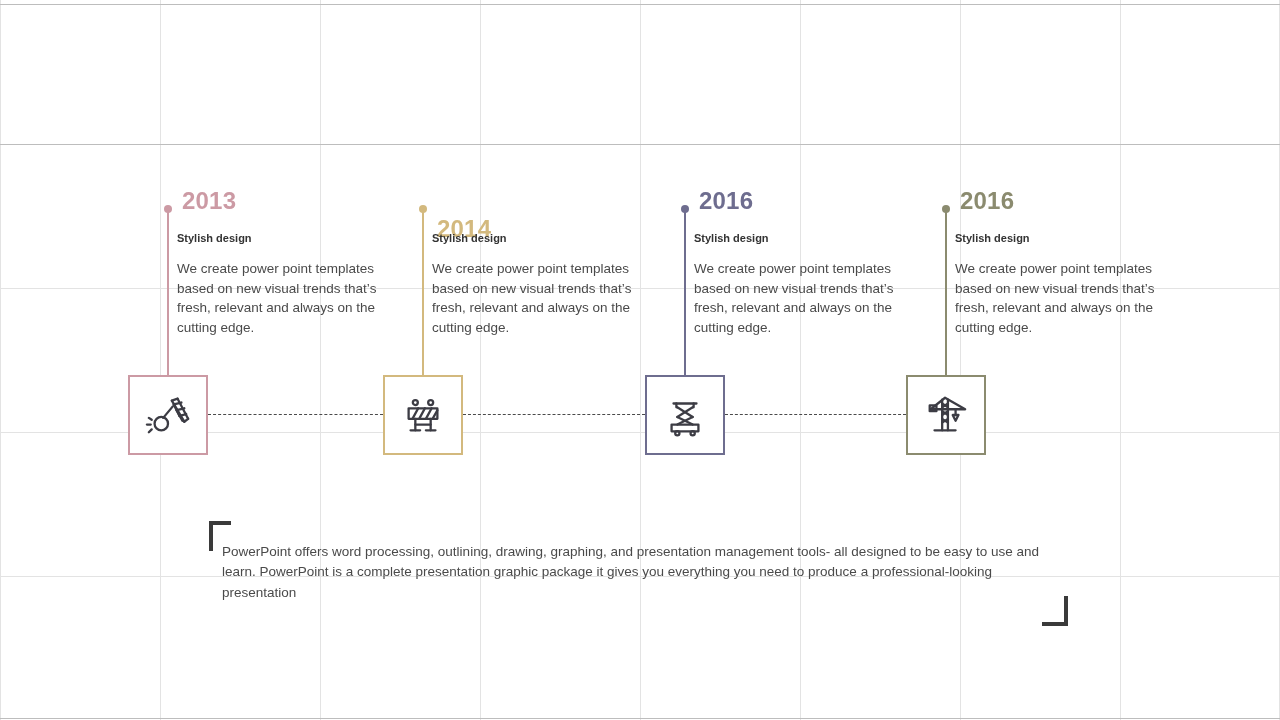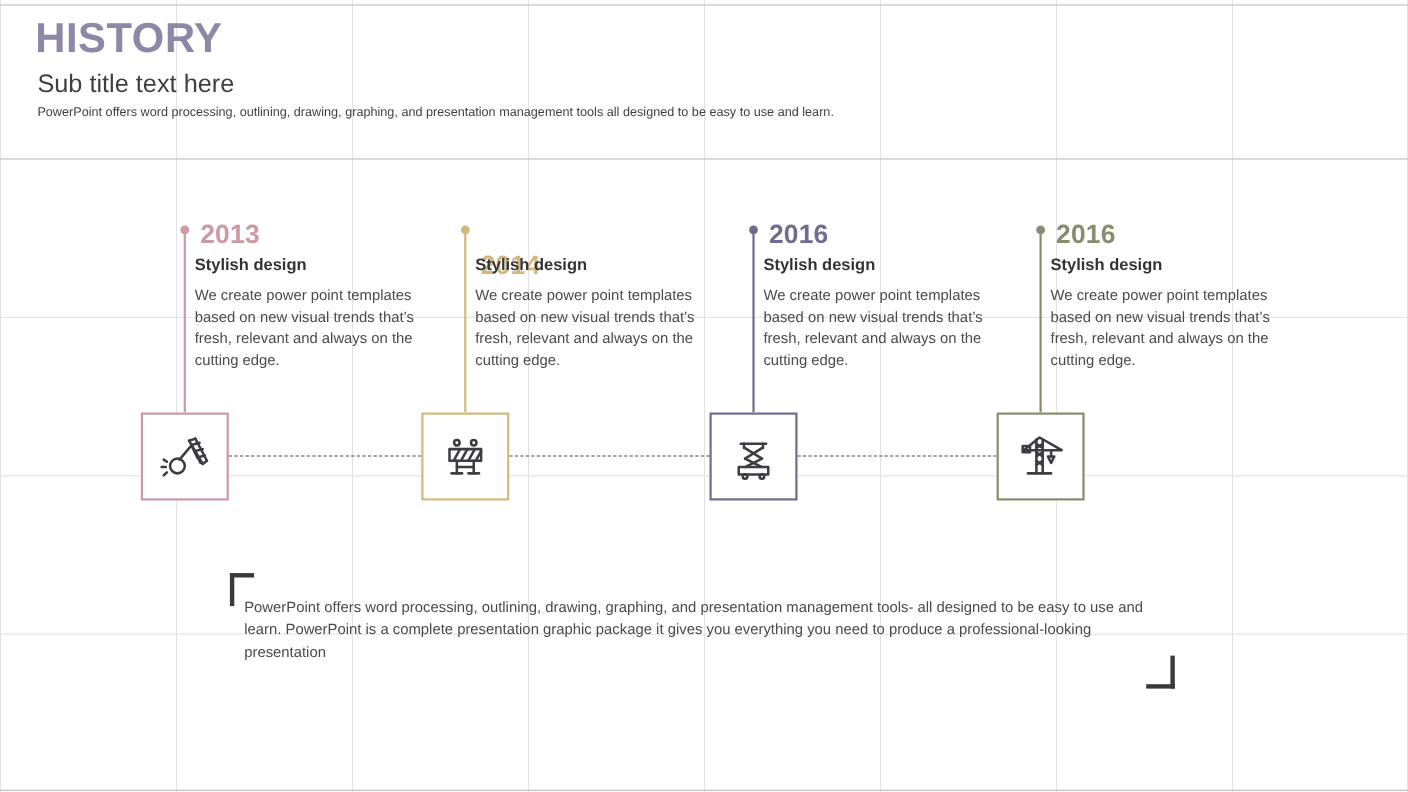--- a/index.html
+++ b/index.html
@@ -76,30 +76,30 @@
     top: 205px;
   }
   .tl-stem {
     position: absolute;
     width: 2px;
     top: 209px;
     height: 166px;
   }
   .tl-year {
     position: absolute;
-    top: 200px;
+    top: 187px;
     font-size: 24px;
     font-weight: bold;
     letter-spacing: .2px;
     white-space: nowrap;
   }
   .tl-head {
     position: absolute;
     top: 232px;
-    font-size: 15px;
+    font-size: 11px;
     font-weight: bold;
     color: #333333;
     white-space: nowrap;
   }
   .tl-body {
     position: absolute;
     top: 259px;
     width: 205px;
     font-size: 13.5px;
     line-height: 1.45;
@@ -171,25 +171,20 @@
       <div class="gl-v" style="left: 1120px;"></div>
       <div class="gl-v" style="left: 1279px;"></div>
       <div class="gl-h gl-strong" style="top: 4px;"></div>
       <div class="gl-h gl-strong" style="top: 144px;"></div>
       <div class="gl-h" style="top: 288px;"></div>
       <div class="gl-h" style="top: 432px;"></div>
       <div class="gl-h" style="top: 576px;"></div>
       <div class="gl-h gl-strong" style="top: 718px;"></div>
     </div>
 
-  <div class="header">
-    <h1 class="title">HISTORY</h1>
-    <div class="subtitle">Sub title text here</div>
-    <div class="lead">PowerPoint offers word processing, outlining, drawing, graphing, and presentation management tools all designed to be easy to use and learn.</div>
-  </div>
 
   <div class="timeline" id="timeline">
       <div class="dashline" style="left: 208px; width: 175px; border-top-color: rgb(74, 74, 74);"></div>
       <div class="dashline" style="left: 463px; width: 182px; border-top-color: rgb(74, 74, 74);"></div>
       <div class="dashline" style="left: 725px; width: 181px; border-top-color: rgb(74, 74, 74);"></div>
       <div class="tl-item">
         <div class="tl-dot" style="left: 164px; background: rgb(204, 154, 164);"></div>
         <div class="tl-stem" style="left: 167px; background: rgb(204, 154, 164);"></div>
         <div class="tl-year" style="left: 182px; color: rgb(204, 154, 164);">2013</div>
         <div class="tl-head" style="left: 177px;">Stylish design</div>

